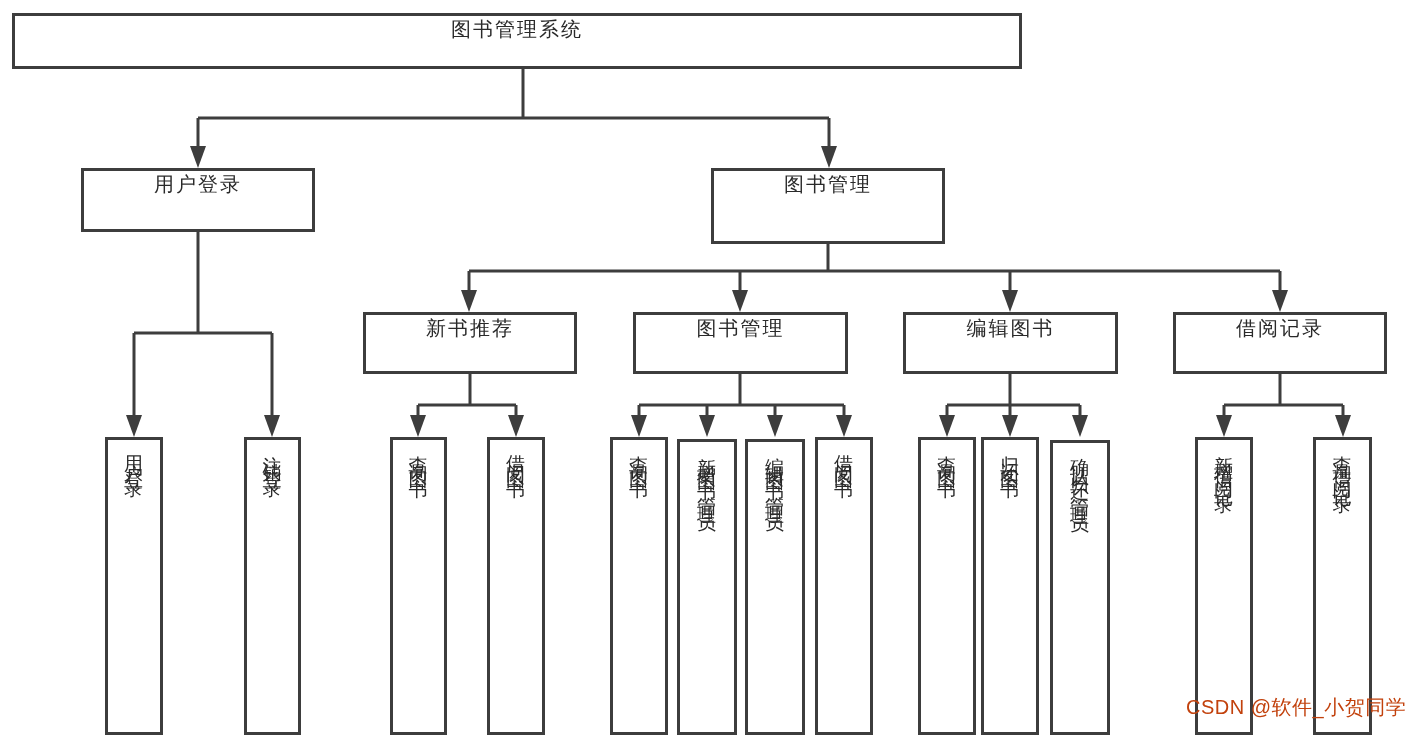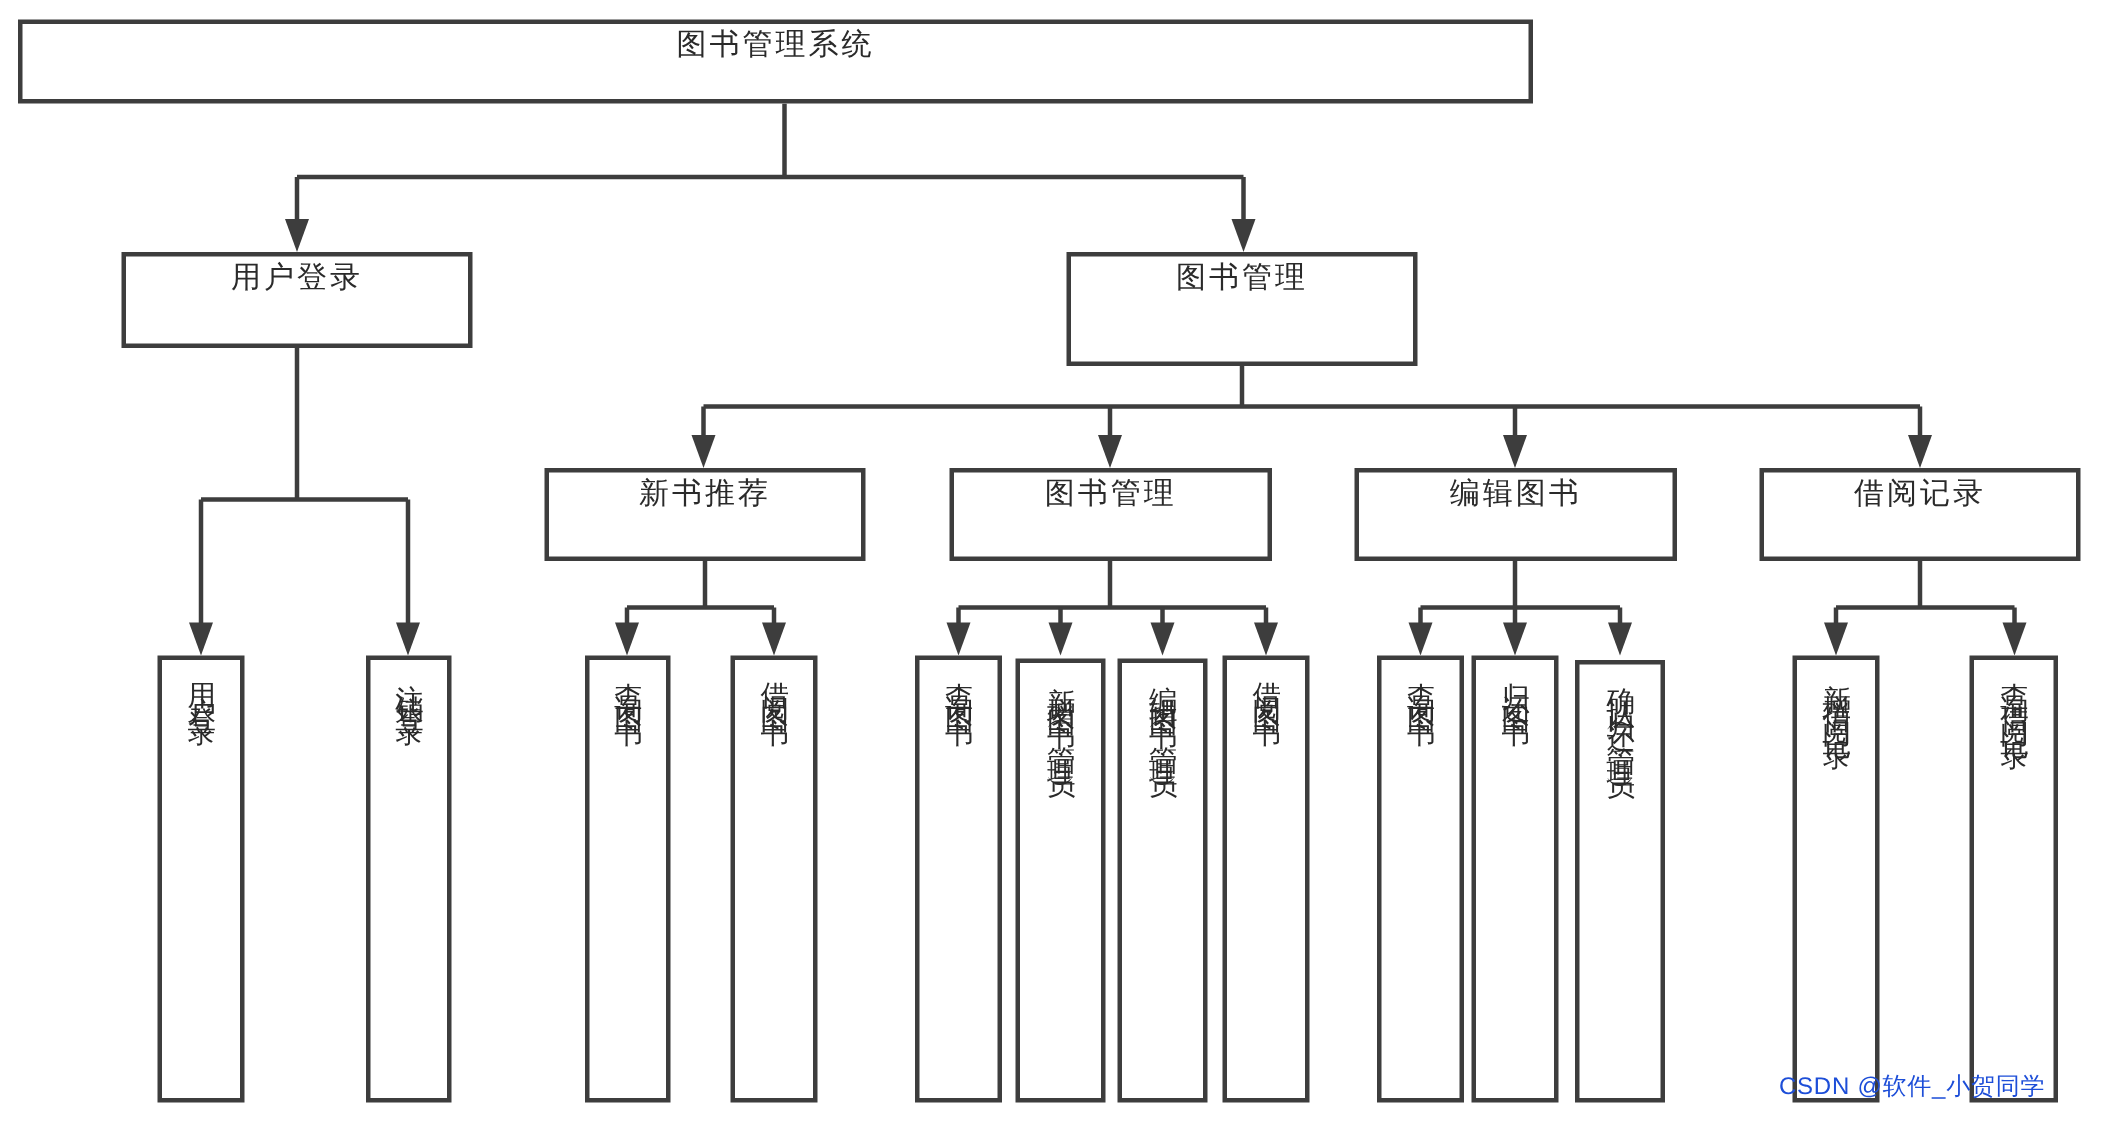--- a/index.html
+++ b/index.html
@@ -34,24 +34,24 @@
     text-orientation:mixed;
     font-size:19px;
     letter-spacing:8px;
     color:#2a2a2a;
     line-height:1;
     white-space:nowrap;
   }
   .watermark{
     position:absolute;
     left:1186px;
-    top:714px;
+    top:694px;
     z-index:3;
-    font-size:16px;
-    color:#1d4ed8;
+    font-size:20px;
+    color:#c2410c;
     letter-spacing:0.5px;
     white-space:nowrap;
   }
 </style>
 </head>
 <body>
 
 <div class="canvas">
 
   <svg class="wires" width="1405" height="747" viewBox="0 0 1405 747">

